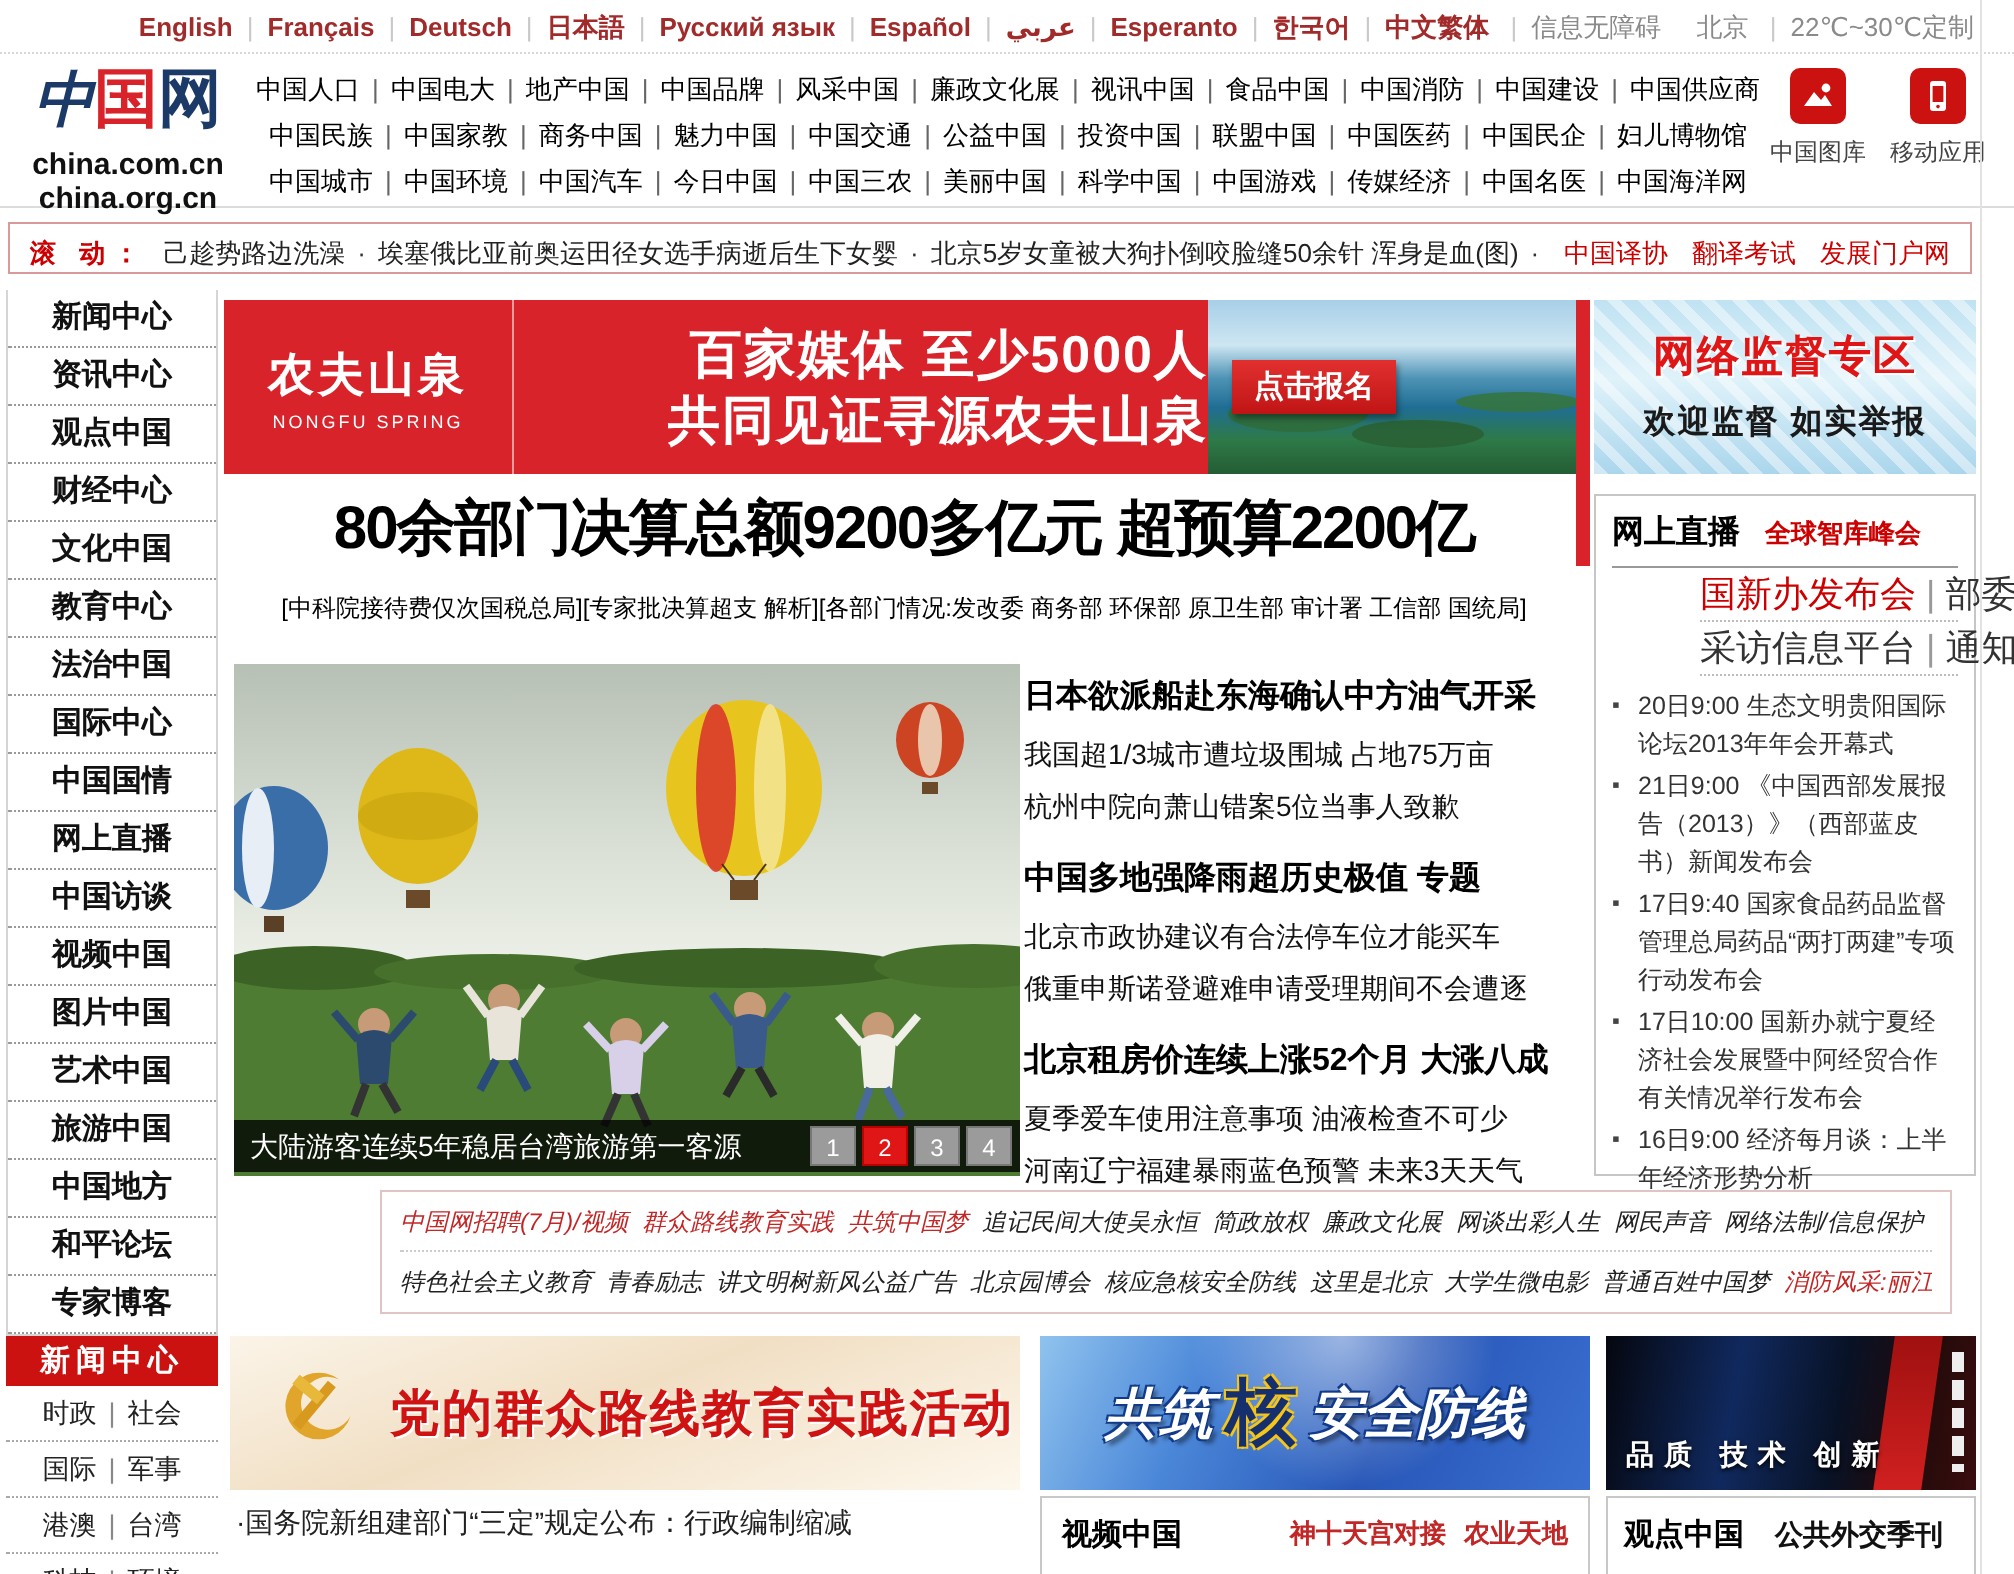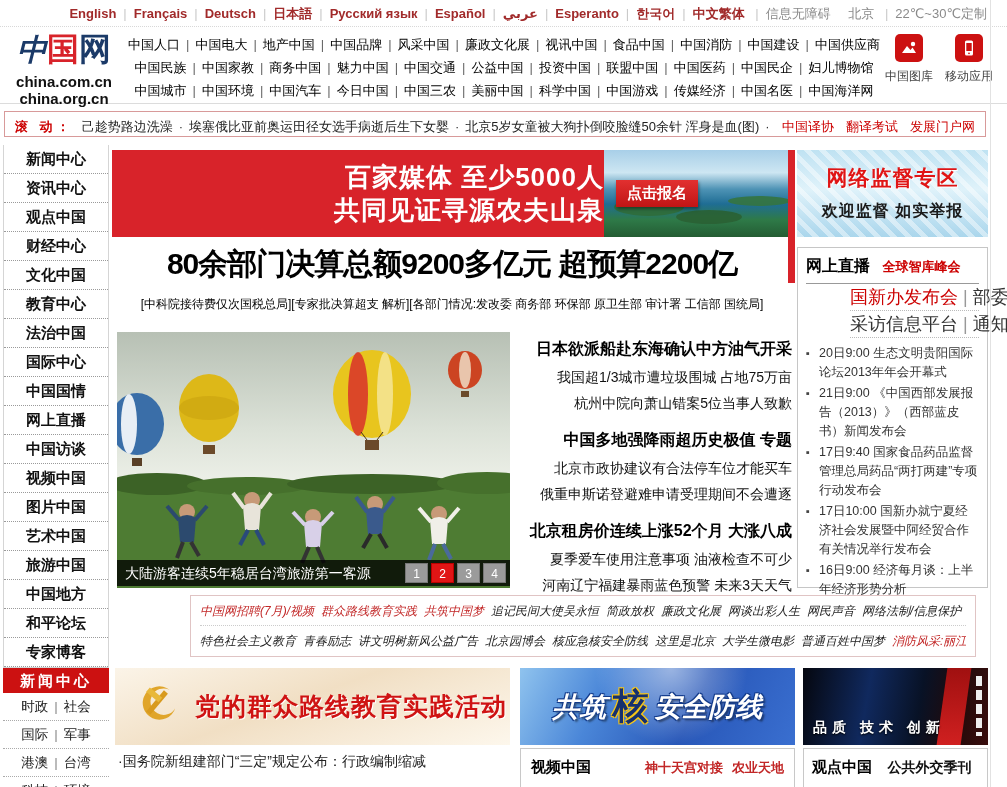--- a/index.html
+++ b/index.html
@@ -74,21 +74,21 @@
   
   .photo { left:117px; top:332px; width:393px; height:256px; background:#9aa99a; overflow:hidden; }
   .photo svg { display:block; }
   .caption { position:absolute; left:0; bottom:2px; width:100%; height:26px; background:rgba(0,0,0,.78); color:#fff; font-size:14px; line-height:26px; padding-left:8px; display:flex; }
   .cap-t { flex:1; }
   .pages { display:flex; gap:3px; align-items:center; padding-right:4px; }
   .pg { width:23px; height:20px; background:#9b9b9b; color:#fff; font-size:12px; text-align:center; line-height:20px; border:1px solid #777; }
   .pg.active { background:#e01515; border-color:#b00; }
 
   
-  .newscol { left:512px; top:334px; width:280px; text-align:right; }
+  .newscol { left:512px; top:334px; width:280px; text-align:left; }
   .ngroup { margin-bottom:9px; }
   .nheadline { font-size:16px; font-weight:900; color:#000; line-height:30px; white-space:nowrap; }
   .nitem { font-size:14px; color:#111; line-height:26px; white-space:nowrap; }
 
   
   .livebox { left:797px; top:247px; width:191px; height:341px; border:1px solid #c6c6c6; padding:8px 8px 0; }
   .lb-head { padding-bottom:6px; border-bottom:1px solid #999; white-space:nowrap; }
   .lb-title { font-size:16px; font-weight:800; color:#000; }
   .lb-tlink { font-size:13px; font-weight:bold; color:#cc0000; margin-left:8px; }
   .lb-row { line-height:26px; font-size:18px; color:#333; border-bottom:1px dotted #bbb; white-space:nowrap;margin-left:44px; }
@@ -218,20 +218,24 @@
       <li class="ia">视频中国</li>
       <li class="ia">图片中国</li>
       <li class="ia">艺术中国</li>
       <li class="ia">旅游中国</li>
       <li class="ia">中国地方</li>
       <li class="ia">和平论坛</li>
       <li class="ia">专家博客</li>
     </ul>
 
   <div class="abs banner-ad ia">
+    <div class="ba-brand">
+      <div class="ba-name">农夫山泉</div>
+      <div class="ba-en">NONGFU SPRING</div>
+    </div>
     <div class="ba-mid">
       <div>百家媒体 至少5000人</div>
       <div>共同见证寻源农夫山泉</div>
     </div>
     <div class="ba-photo">
       <span class="ba-btn ia">点击报名</span>
     </div>
   </div>
   <div class="abs redbar"></div>
 

